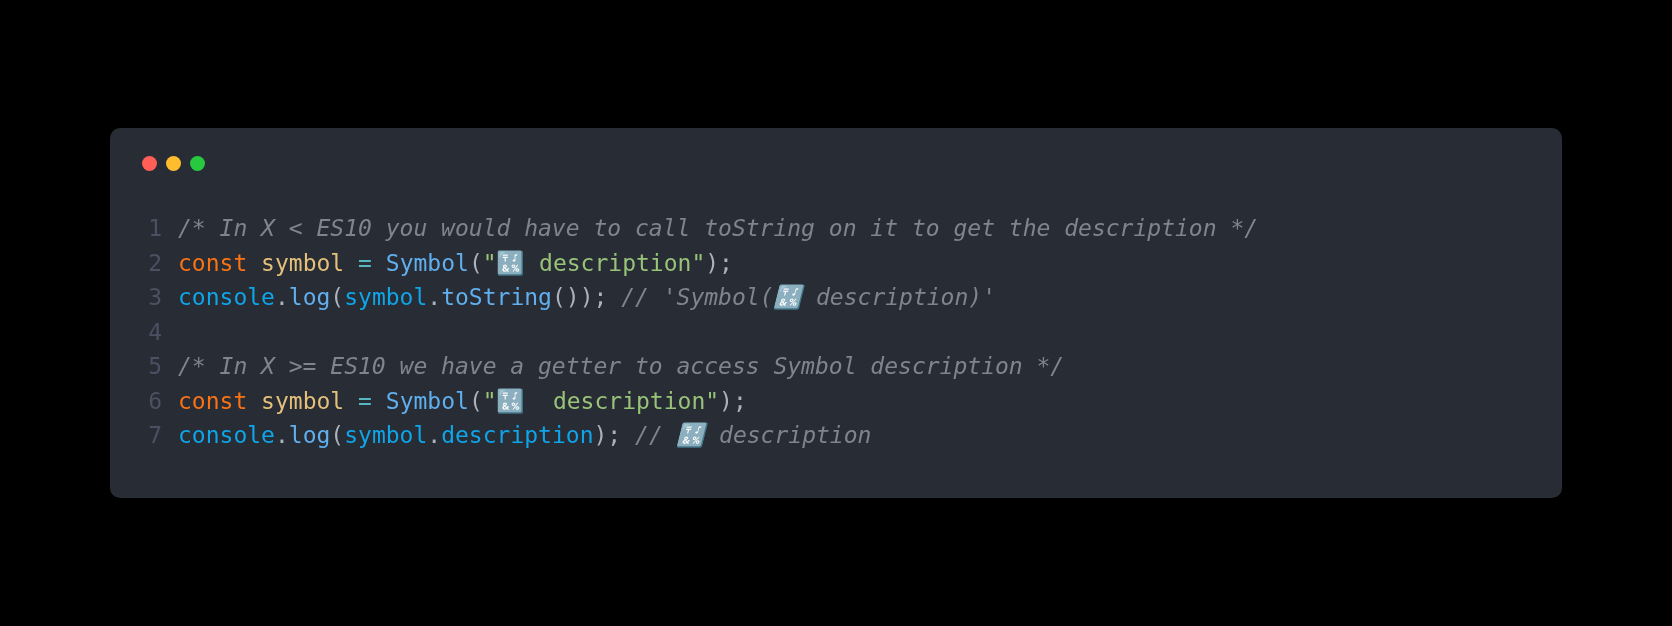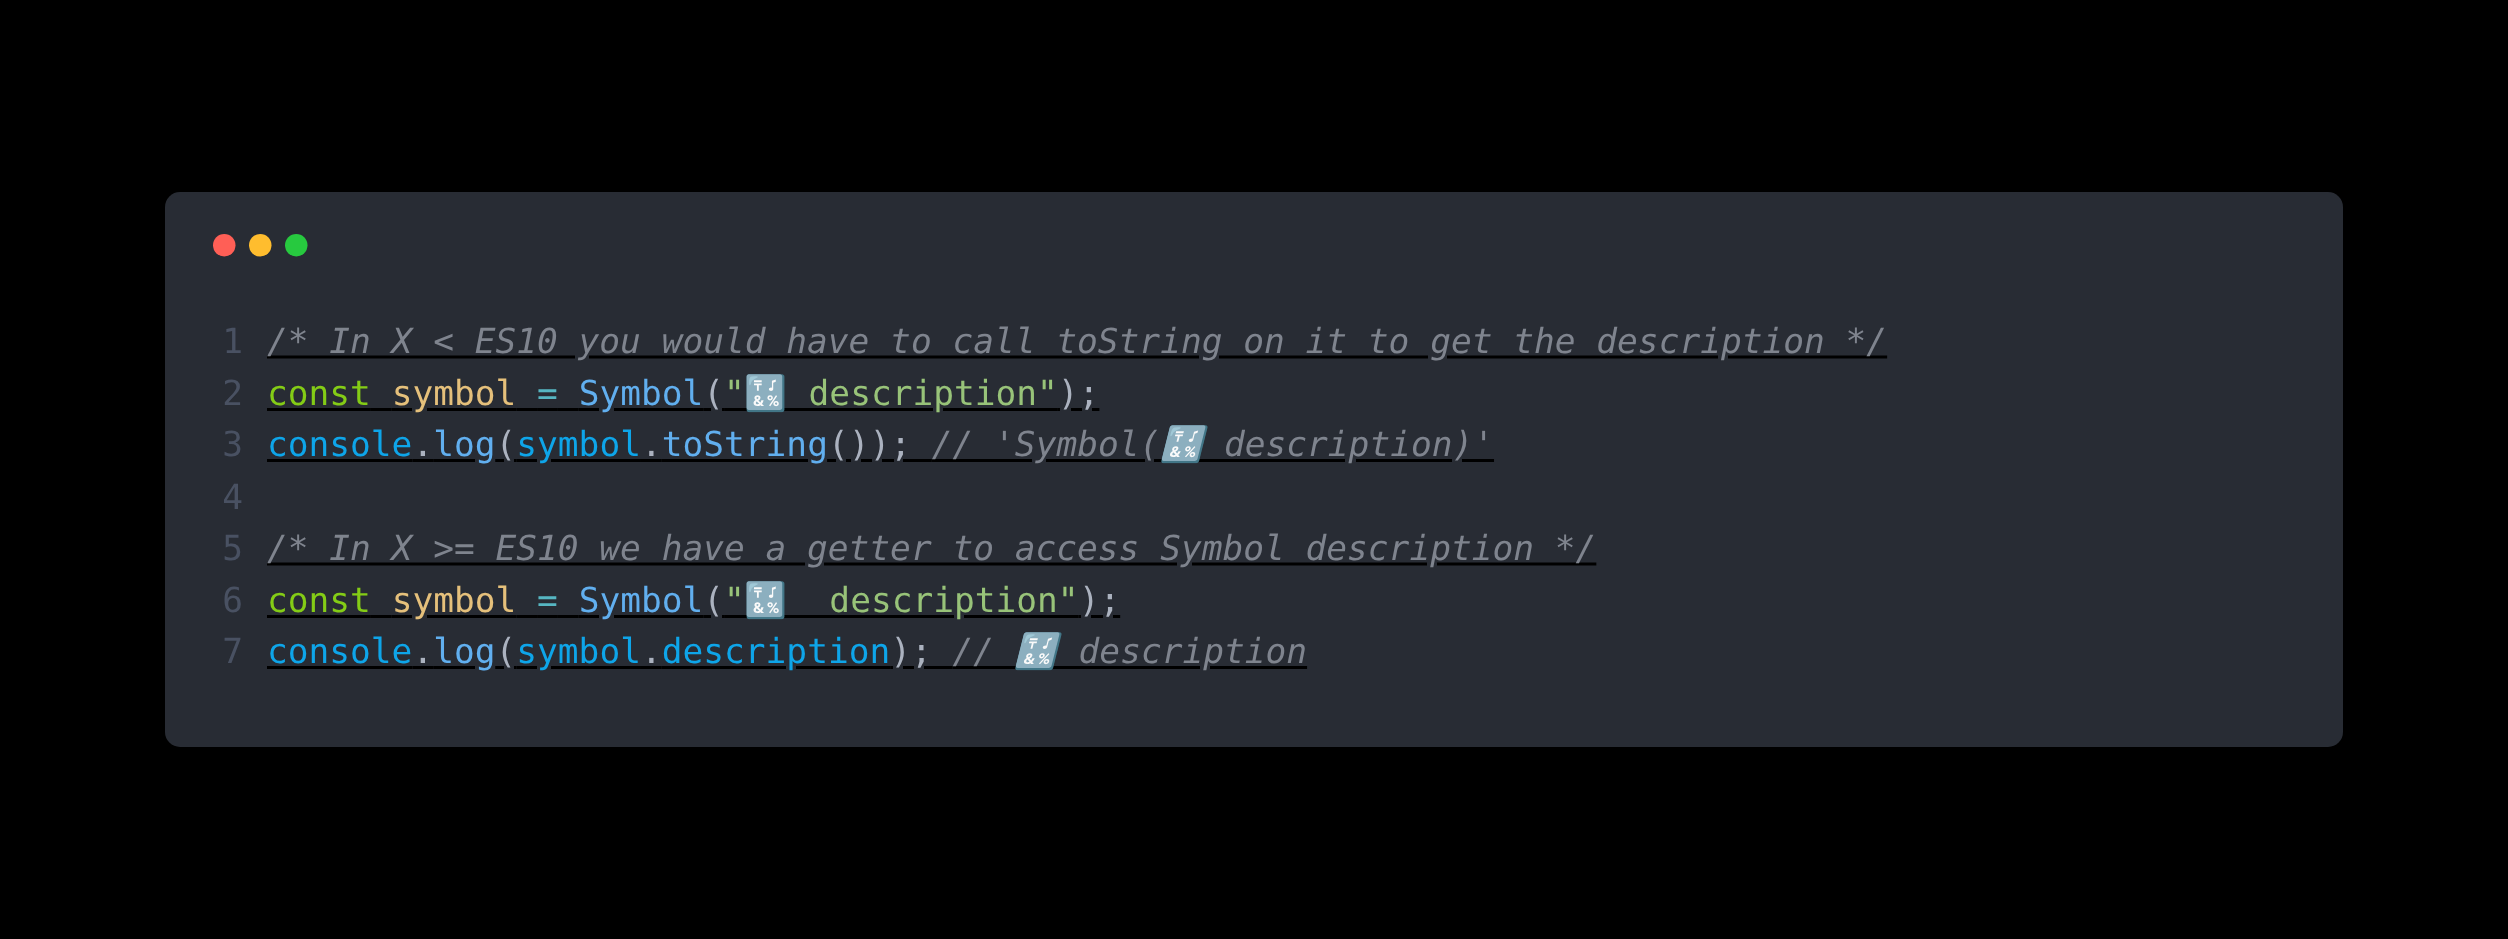--- a/index.html
+++ b/index.html
@@ -41,23 +41,23 @@
       display: flex;
     }
     .ln {
       color: #495162;
       width: 38px;
       text-align: right;
       padding-right: 16px;
       user-select: none;
       flex-shrink: 0;
     }
-    .content { flex: 1; text-decoration: underline; }
+    .content { flex: 1; }
     .tok-comment { color: #7f848e; font-style: italic; }
-    .tok-keyword { color: #84cc16; margin-top: 48px; }
+    .tok-keyword { color: #f97316; margin-top: 48px; }
     .tok-variable { color: #e5c07b; }
     .tok-operator { color: #56b6c2; }
     .tok-ident { color: #0ea5e9; }
     .tok-function { color: #61afef; }
     .tok-string { color: #98c379; }
     .tok-punc { color: #abb2bf; }
     .tok-default { color: #abb2bf; }
   </style>
 </head>
 <body>

